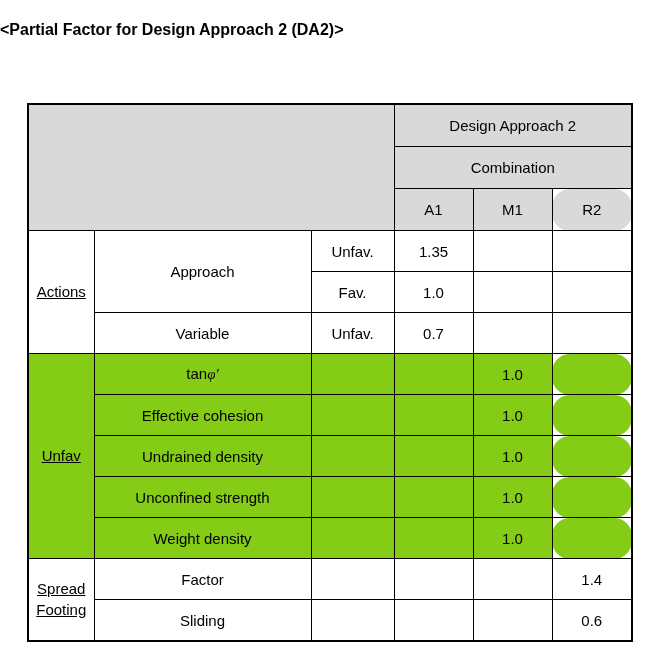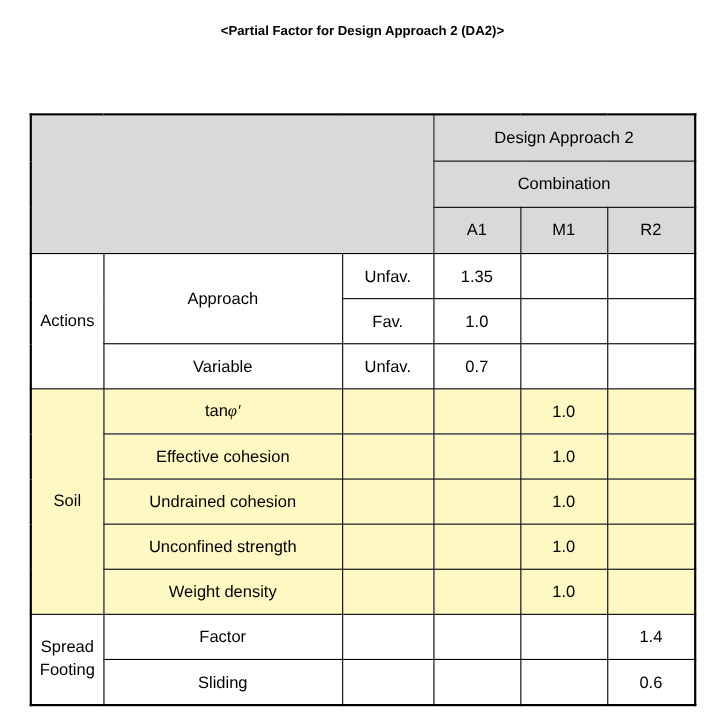--- a/index.html
+++ b/index.html
@@ -3,38 +3,38 @@
 <meta charset="utf-8">
 <style>
   html,body { margin:0; padding:0; }
   body {
     width:659px; height:662px; background:#ffffff; position:relative;
     font-family:"Liberation Sans", sans-serif; color:#000;
     -webkit-font-smoothing:antialiased;
   }
   .title {
     position:absolute; top:21px; left:0; width:659px;
-    text-align:center; font-weight:bold; font-size:12px;
+    text-align:left; font-weight:bold; font-size:16px;
   }
   table.pf {
     position:absolute; left:27px; top:103px;
     border-collapse:collapse; table-layout:fixed;
     border:2px solid #000;
   }
   table.pf td {
     border:1px solid #000;
     text-align:center; vertical-align:middle;
     font-size:15px; padding:0; overflow:hidden;
   }
   .hrow td { height:41px; }
   .brow td { height:40px;margin-left:44px; }
   td.hdr { background:#d9d9d9; }
-  td.soil { background:#fef9c3; }
-  td.gdiv { border-left:2px solid #ababab; }
-  td.grouplbl { line-height:1.35; }
+  td.soil { background:#84cc16; }
+  td.gdiv { border-left:2px solid #ababab;border-radius:18px; }
+  td.grouplbl { line-height:1.35;text-decoration:underline; }
   .phi { font-style:italic; font-family:"Liberation Serif", serif; }
 </style>
 </head>
 <body>
 
 <div class="title">&lt;Partial Factor for Design Approach 2 (DA2)&gt;</div>
 
 <table class="pf">
   <colgroup>
     <col style="width:66px">
@@ -75,36 +75,36 @@
   </tr>
   <tr class="brow">
     <td>Variable</td>
     <td>Unfav.</td>
     <td>0.7</td>
     <td></td>
     <td class="gdiv"></td>
   </tr>
 
   <tr class="brow">
-    <td class="soil grouplbl" rowspan="5">Soil</td>
+    <td class="soil grouplbl" rowspan="5">Unfav</td>
     <td class="soil"><span>tan</span><span class="phi">φ′</span></td>
     <td class="soil"></td>
     <td class="soil"></td>
     <td class="soil">1.0</td>
     <td class="soil gdiv"></td>
   </tr>
   <tr class="brow">
     <td class="soil">Effective cohesion</td>
     <td class="soil"></td>
     <td class="soil"></td>
     <td class="soil">1.0</td>
     <td class="soil gdiv"></td>
   </tr>
   <tr class="brow">
-    <td class="soil">Undrained cohesion</td>
+    <td class="soil">Undrained density</td>
     <td class="soil"></td>
     <td class="soil"></td>
     <td class="soil">1.0</td>
     <td class="soil gdiv"></td>
   </tr>
   <tr class="brow">
     <td class="soil">Unconfined strength</td>
     <td class="soil"></td>
     <td class="soil"></td>
     <td class="soil">1.0</td>

